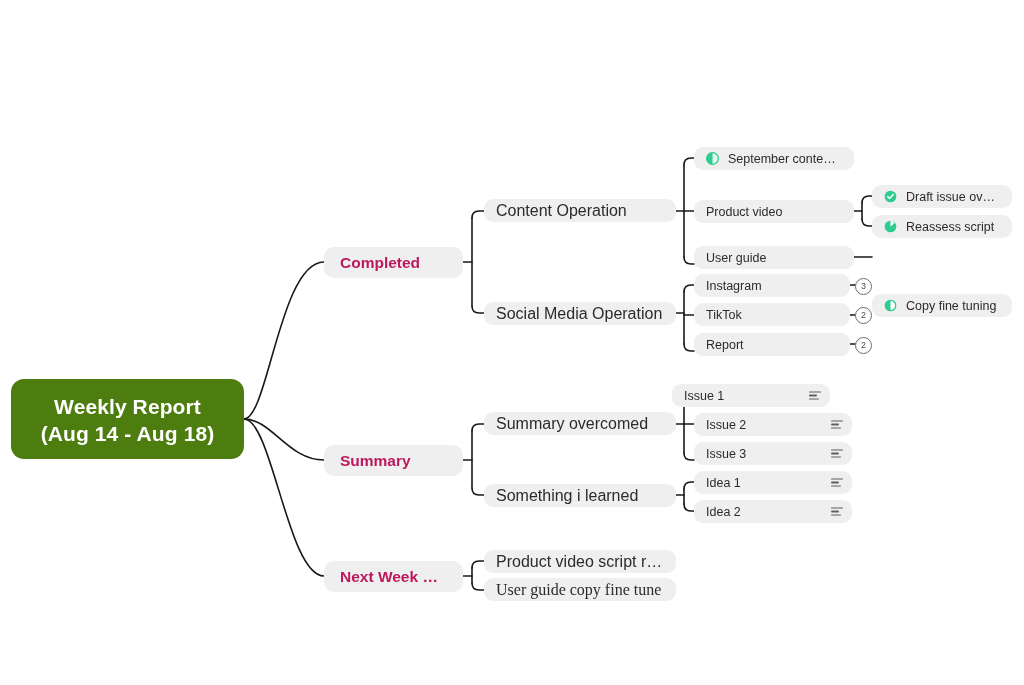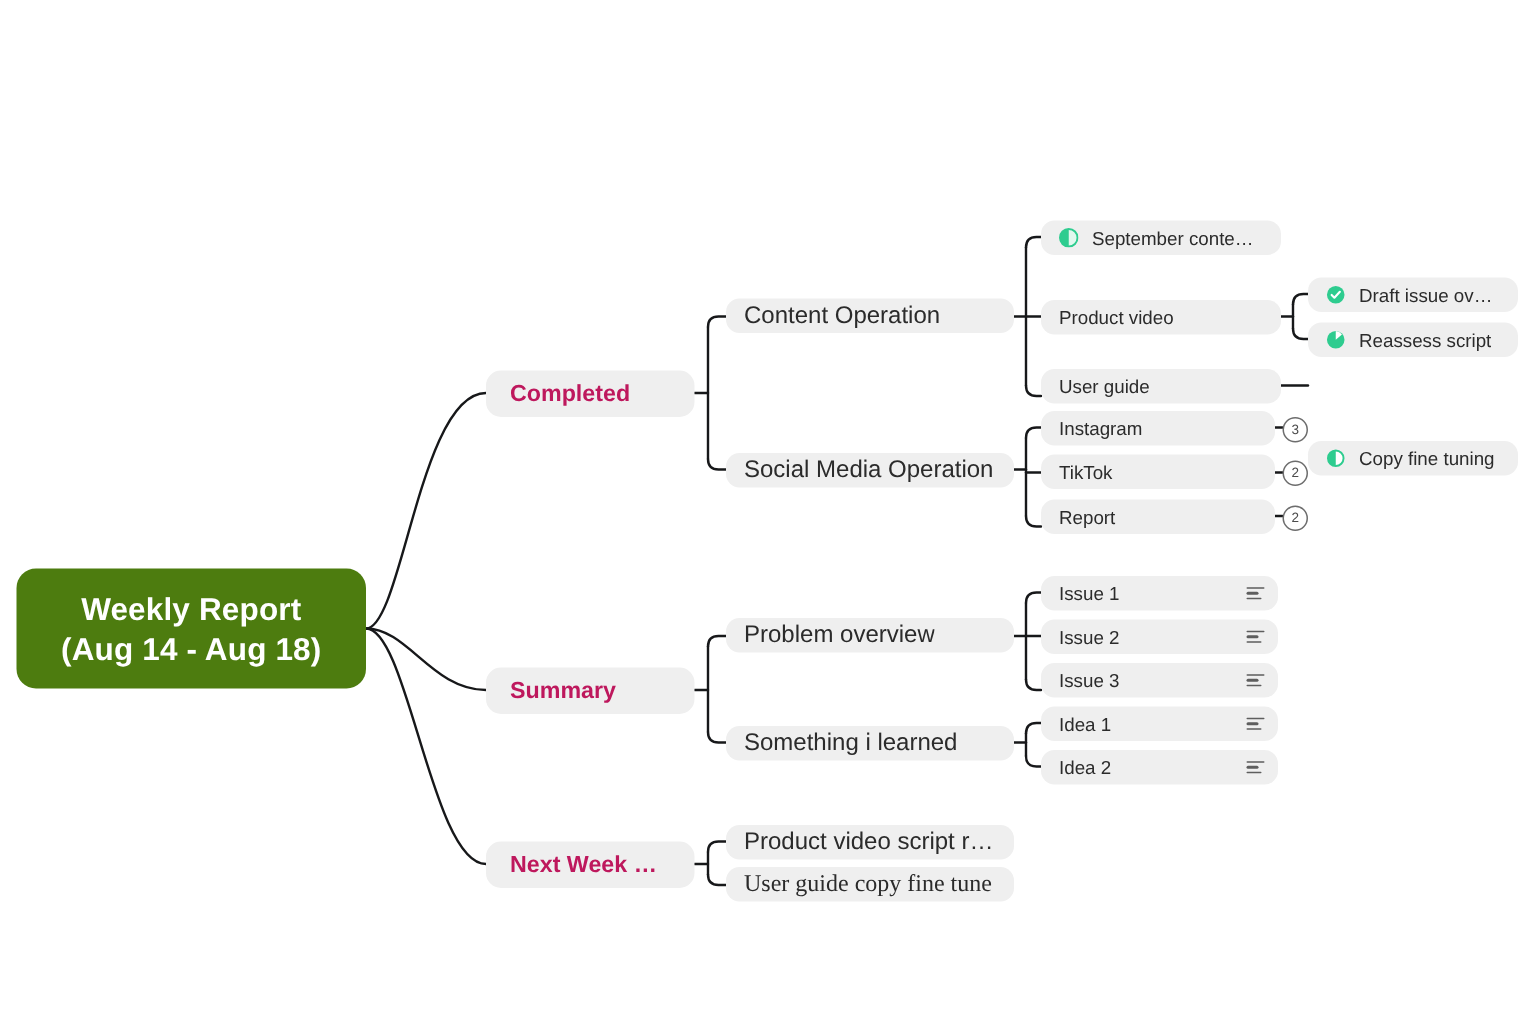--- a/index.html
+++ b/index.html
@@ -225,28 +225,28 @@
     <span class="label">TikTok</span>
   </div>
   <div class="count-badge" style="left:855px;top:307px;">2</div>
 
   <div class="node lvl3" style="left:694px;top:333px;width:156px;height:23px;">
     <span class="label">Report</span>
   </div>
   <div class="count-badge" style="left:855px;top:337px;">2</div>
 
   <div class="node lvl2" style="left:484px;top:412px;width:192px;height:23px;">
-    <span class="label">Problem overview</span>
+    <span class="label">Summary overcomed</span>
   </div>
 
   <div class="node lvl2" style="left:484px;top:484px;width:192px;height:23px;">
     <span class="label">Something i learned</span>
   </div>
 
-  <div class="node lvl3" style="left:694px;top:384px;width:158px;height:23px;">
+  <div class="node lvl3" style="left:672px;top:384px;width:158px;height:23px;">
     <span class="label">Issue 1</span>
     <span class="note-icon">
         <i></i>
         <i></i>
         <i></i>
       </span>
   </div>
 
   <div class="node lvl3" style="left:694px;top:413px;width:158px;height:23px;">
     <span class="label">Issue 2</span>

